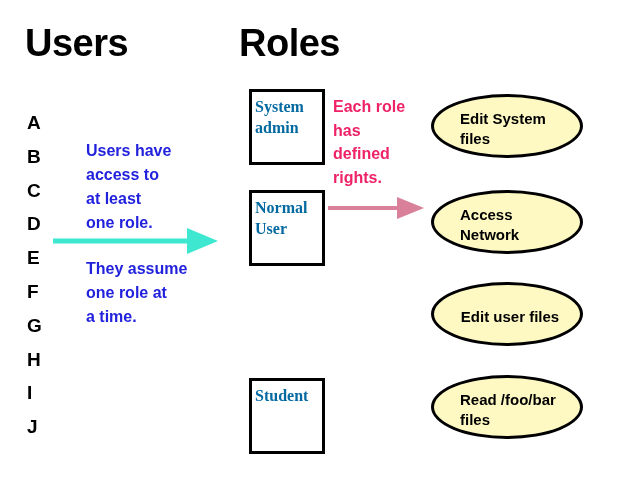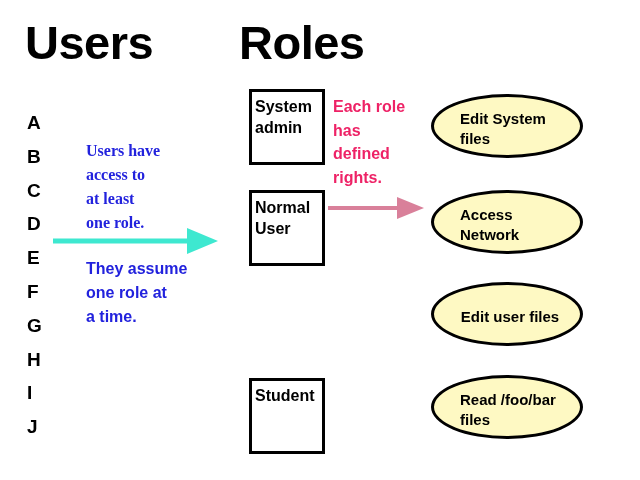--- a/index.html
+++ b/index.html
@@ -15,21 +15,21 @@
     overflow: hidden;
     font-family: "Liberation Sans", sans-serif;
     -webkit-font-smoothing: none;
   }
 
   
   .heading {
     position: absolute;
     font-family: "Liberation Sans", sans-serif;
     font-weight: bold;
-    font-size: 47px;
+    font-size: 38px;
     line-height: 42px;
     color: #000000;
     white-space: nowrap;
     letter-spacing: -0.5px;
   }
   #heading-users  { left: 25px;  top: 22px; }
   #heading-roles  { left: 239px; top: 22px; }
   #heading-rights { left: 444px; top: 22px; }
 
   
@@ -51,46 +51,46 @@
   
   .note-blue {
     position: absolute;
     font-family: "Liberation Sans", sans-serif;
     font-weight: bold;
     font-size: 16px;
     line-height: 24px;
     color: #2222dd;
     white-space: pre-line;
   }
-  #note-users-access { left: 86px; top: 139px; width: 130px; font-family: Liberation Serif, serif; }
+  #note-users-access { left: 86px; top: 139px; width: 130px; }
   #note-users-assume { left: 86px; top: 257px; width: 135px; }
 
   
   #arrow-users-roles {
     position: absolute;
     left: 53px;
     top: 226px;
     width: 165px;
     height: 30px;
   }
 
   
   .role-box {
     position: absolute;
     box-sizing: border-box;
     border: 3px solid #000000;
     background: #ffffff;
     width: 76px;
   }
   .role-box-label {
-    font-family: Liberation Sans, sans-serif;
+    font-family: Liberation Serif, serif;
     font-weight: bold;
     font-size: 16px;
     line-height: 21px;
-    color: #000000;
+    color: #0369a1;
     padding: 4px 8px 0 3px;
     white-space: pre-line;
   }
   #role-box-0 { left: 249px; top: 89px;  height: 76px; }
   #role-box-1 { left: 249px; top: 190px; height: 76px; }
   #role-box-2 { left: 249px; top: 283px; height: 76px; }
   #role-box-3 { left: 249px; top: 378px; height: 76px; }
 
   
   .note-pink {

